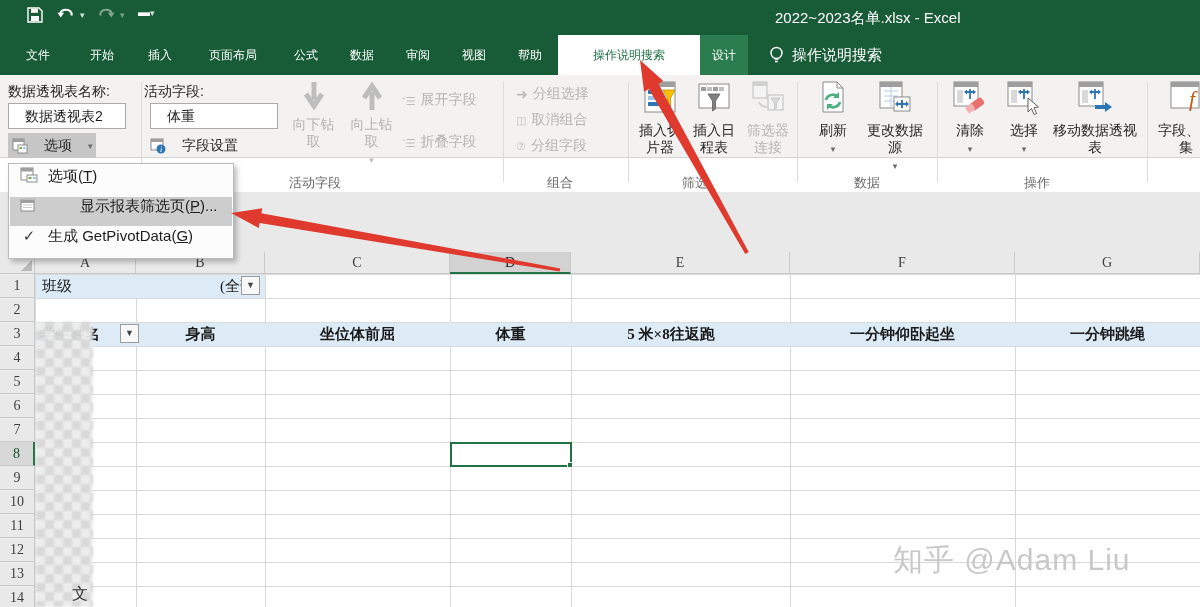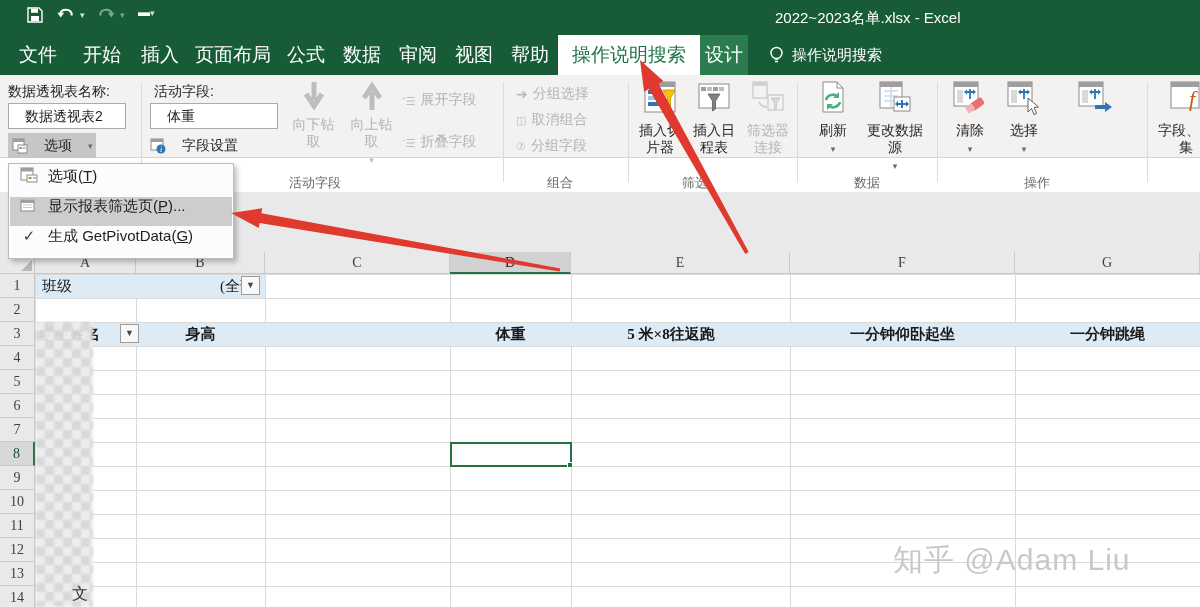--- a/index.html
+++ b/index.html
@@ -13,21 +13,21 @@
 
   
   #titlebar { position:absolute; left:0; top:0; width:1200px; height:35px; background:#185C37; }
   #ctx-block { position:absolute; left:553px; top:0; width:195px; height:35px; background:#2B7D50; color:#BCDCCA; font-size:14px; text-align:center; line-height:35px; }
   #doc-title { position:absolute; left:775px; top:0; height:35px; line-height:35px; color:#FFFFFF; font-size:15px; }
   .qat-icon { position:absolute; top:6px; color:#fff; }
   .chev { color:#CFE3D8; font-size:9px; }
 
   
   #tabrow { position:absolute; left:0; top:35px; width:1200px; height:40px; background:#185C37; }
-  .tab { position:absolute; top:0; height:40px; line-height:40px; color:#fff; font-size:19px; text-align:center; cursor:default; }
+  .tab { position:absolute; top:0; height:40px; line-height:40px; color:#fff; font-size:12px; text-align:center; cursor:default; }
   #tab-active { background:#fff; color:#217346; }
   #tab-design { background:#2B7D50; }
   #tellme { position:absolute; top:0; height:40px; line-height:40px; color:#fff; font-size:15px; }
 
   
   #ribbon { position:absolute; left:0; top:75px; width:1200px; height:83px; background:#F3F2F1; border-bottom:1px solid #D5D5D5; }
   .rb-sep { position:absolute; top:7px; width:1px; height:100px; background:#DCDCDC; }
   .grp-label { position:absolute; top:99px; font-size:13px; color:#696969; text-align:center; }
   .rb-label { position:absolute; font-size:14px; color:#262626; }
   .rb-input { position:absolute; height:26px; background:#fff; border:1px solid #ABABAB; font-size:14px; line-height:24px; padding-left:16px; color:#1e1e1e; }
@@ -138,21 +138,21 @@
           <rect x="1" y="1" width="11" height="3" fill="#9e9e9e"></rect>
           <rect x="6" y="7" width="9" height="8" fill="#fff" stroke="#8a8a8a"></rect>
           <rect x="7.5" y="9" width="2.5" height="2" fill="#70ad47"></rect>
           <rect x="11" y="9" width="2.5" height="2" fill="#9dc3e6"></rect>
         </svg>
       <span>选项</span>
       <span class="dd">▾</span>
     </div>
     <div class="rb-sep" style="left:141px;"></div>
 
-    <div class="rb-label" style="left:154px; top:8px;">活动字段:</div>
+    <div class="rb-label" style="left:144px; top:8px;">活动字段:</div>
     <div class="rb-input" style="left:150px; top:28px; width:128px;">体重</div>
     <div class="rb-btn" style="left:150px; top:58px; height:25px;">
       <svg width="16" height="16" viewBox="0 0 16 16">
           <rect x="1" y="1" width="12" height="11" fill="#fff" stroke="#8a8a8a"></rect>
           <rect x="1" y="1" width="12" height="3" fill="#9e9e9e"></rect>
           <circle cx="11" cy="11" r="4.5" fill="#2E75B6"></circle>
           <text x="11" y="14" font-size="8" fill="#fff" text-anchor="middle" font-family="serif" font-style="italic">i</text>
         </svg>
       <span>字段设置</span>
     </div>
@@ -287,20 +287,21 @@
       <svg width="36" height="38" viewBox="0 0 36 38">
           <rect x="2" y="2" width="24" height="24" fill="#fff" stroke="#8a8a8a"></rect>
           <rect x="2" y="2" width="24" height="5" fill="#9e9e9e"></rect>
           <rect x="5" y="10" width="6" height="13" fill="#D9D9D9"></rect>
           <path d="M14 12 h8 M18 9 v10" stroke="#2E75B6" stroke-width="1.8"></path>
           <path d="M21 9.5 l3 2.5 -3 2.5 z" fill="#2E75B6"></path>
           <path d="M15 9.5 l-3 2.5 3 2.5 z" fill="#2E75B6"></path>
           <path d="M18 27 h10" stroke="#2E75B6" stroke-width="4"></path>
           <path d="M28 22 l7 5 -7 5 z" fill="#2E75B6"></path>
         </svg>
+      <span class="lbl" style="width:86px;">移动数据透视表</span>
     </div>
     <div class="grp-label" style="left:1002px; width:70px;">操作</div>
     <div class="rb-sep" style="left:1147px;"></div>
 
     <div class="big-btn" style="left:1156px; top:5px; width:60px;">
       <svg width="34" height="38" viewBox="0 0 34 38">
           <rect x="2" y="2" width="28" height="26" fill="#fff" stroke="#8a8a8a"></rect>
           <rect x="2" y="2" width="28" height="5" fill="#9e9e9e"></rect>
           <text x="20" y="26" font-size="22" font-family="serif" font-style="italic" fill="#C55A11">f</text>
         </svg>
@@ -364,20 +365,21 @@
     <div class="bluecell" style="left:36px; top:23px; width:229px; height:23px;"></div>
     <div class="bluecell" style="left:36px; top:71px; width:1164px; height:23px;"></div>
 
     <div class="celltxt" style="left:42px; top:22px;">班级</div>
     <div class="celltxt" style="left:172px; top:22px;margin-left:48px;">(全部)</div>
     <div class="filter-btn" style="left:241px; top:24px;">▼</div>
 
     <div class="celltxt hdr3" style="left:40px; top:70px;">学生姓名</div>
     <div class="filter-btn" style="left:120px; top:72px;">▼</div>
     <div class="celltxt hdr3" style="left:136px; top:70px; width:129px;">身高</div>
+    <div class="celltxt hdr3" style="left:265px; top:70px; width:185px;">坐位体前屈</div>
     <div class="celltxt hdr3" style="left:450px; top:70px; width:121px;">体重</div>
     <div class="celltxt hdr3" style="left:571px; top:70px; width:200px;">5 米×8往返跑</div>
     <div class="celltxt hdr3" style="left:790px; top:70px; width:225px;">一分钟仰卧起坐</div>
     <div class="celltxt hdr3" style="left:1015px; top:70px; width:185px;text-align:center;">一分钟跳绳</div>
 
     <div id="sel-cell">
         <div id="sel-handle"></div>
       </div>
 
     <div id="mosaic"></div>
@@ -390,21 +392,21 @@
     <div class="menu-item" style="top:3px;">
       <span class="mi-icon"><svg width="18" height="16" viewBox="0 0 18 16">
             <rect x="1" y="1" width="12" height="12" fill="#fff" stroke="#8a8a8a"></rect>
             <rect x="1" y="1" width="12" height="3.5" fill="#9e9e9e"></rect>
             <rect x="7" y="8" width="10" height="7" fill="#fff" stroke="#8a8a8a"></rect>
             <rect x="8.5" y="10" width="3" height="2" fill="#70ad47"></rect>
             <rect x="13" y="10" width="3" height="2" fill="#9dc3e6"></rect>
           </svg></span>
       <span><span>选项(</span><span class="ukey">T</span><span>)</span></span>
     </div>
-    <div class="menu-item mi-hl" style="top:33px;">
+    <div class="menu-item mi-hl" style="top:33px;gap:32px;">
       <span class="mi-icon"><svg width="18" height="16" viewBox="0 0 18 16">
             <rect x="1" y="3" width="13" height="11" fill="#fff" stroke="#8a8a8a"></rect>
             <rect x="3" y="1.5" width="13" height="1.5" fill="#bdbdbd"></rect>
             <rect x="1" y="3" width="13" height="3" fill="#9e9e9e"></rect>
             <path d="M3 8 h9 M3 10.5 h9" stroke="#C9C9C9"></path>
           </svg></span>
       <span><span>显示报表筛选页(</span><span class="ukey">P</span><span>)...</span></span>
     </div>
     <div class="menu-item" style="top:63px;">
       <span class="mi-icon" style="font-size:15px; color:#3a3a3a;">✓</span>

